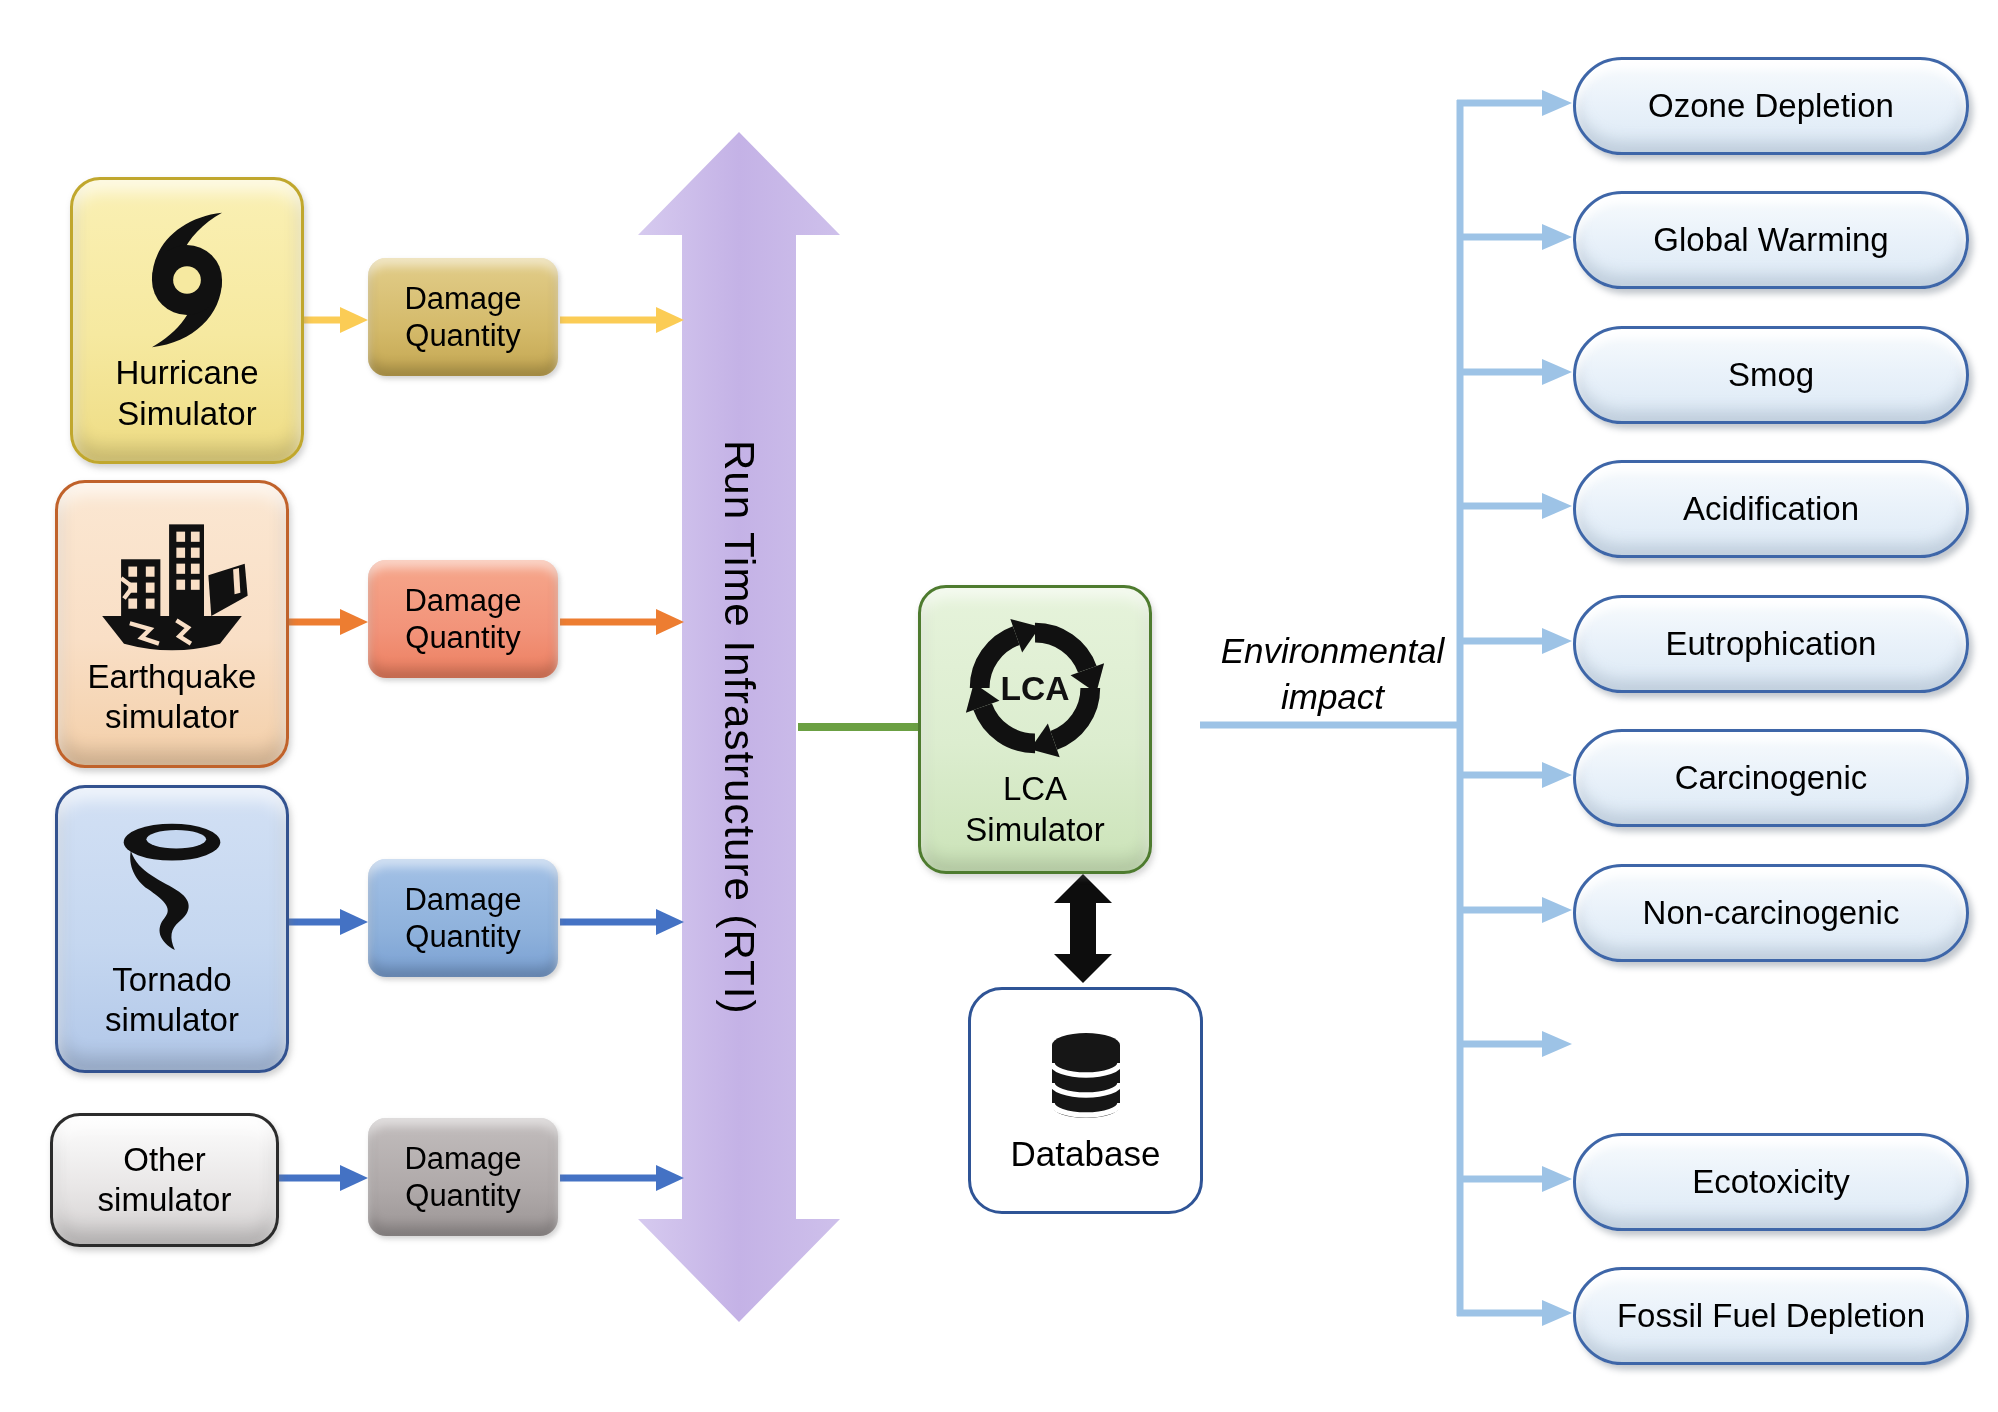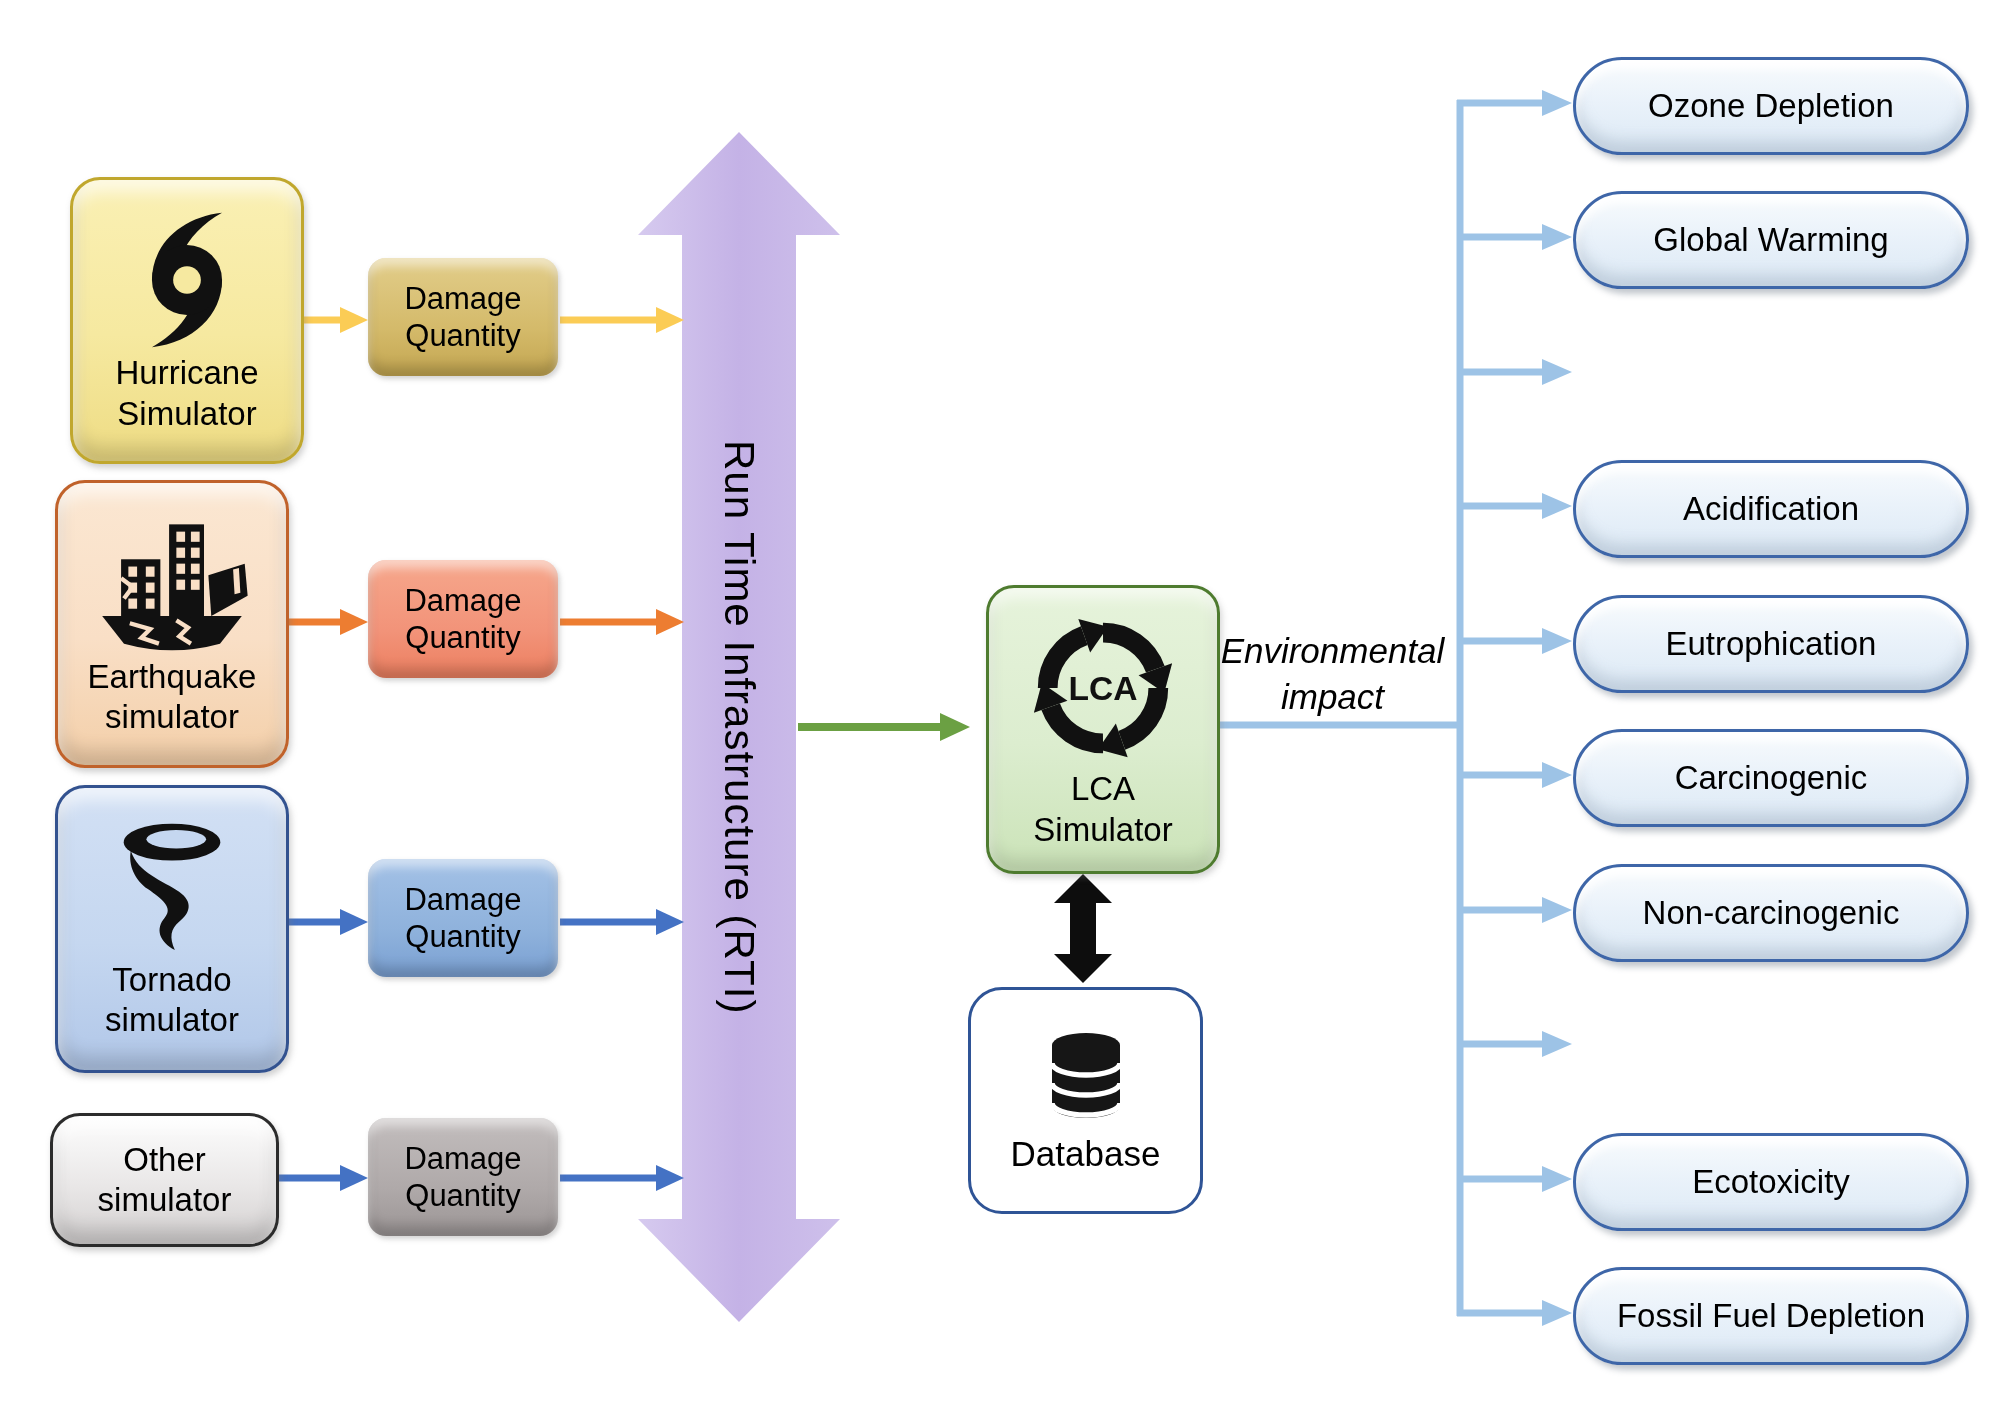--- a/index.html
+++ b/index.html
@@ -30,21 +30,21 @@
   .dq2{top:560px;background:linear-gradient(180deg,#F6A78C 0%,#F29379 60%,#EC7F60 100%);}
   .dq3{top:859px;background:linear-gradient(180deg,#A3C1E6 0%,#8FB2DC 60%,#7AA0D2 100%);}
   .dq4{top:1118px;background:linear-gradient(180deg,#C2BDBD 0%,#AFA9A9 60%,#9B9595 100%);}
   
   .rti-text{
     left:682px;top:235px;width:114px;height:984px;display:flex;align-items:center;justify-content:center;
     writing-mode:vertical-rl;font-size:42px;letter-spacing:1px;white-space:nowrap;
   }
   
   .box-lca{
-    left:986px;top:585px;width:228px;height:283px;border-radius:28px;
+    left:918px;top:585px;width:228px;height:283px;border-radius:28px;
     background:linear-gradient(180deg,#E6F3DB 0%,#DCEDCF 55%,#CBE3B8 100%);border:3.5px solid #4E7B2F;
     display:flex;flex-direction:column;align-items:center;justify-content:center;
     box-shadow:inset 0 10px 14px rgba(255,255,255,.6), inset 0 -12px 16px rgba(0,0,0,.12), 2px 4px 6px rgba(120,120,120,.3);
   }
   .lca-label{font-size:33px;line-height:1.22;white-space:pre-line;text-align:center;margin-top:2px;}
   
   .box-db{
     left:968px;top:987px;width:229px;height:221px;border-radius:34px;background:#fff;
     border:3.5px solid #2F5496;display:flex;flex-direction:column;align-items:center;justify-content:center;
   }
@@ -276,20 +276,21 @@
       <path d="M16 17 H84 V78 A34 12 0 0 1 16 78 Z" fill="#161616"></path>
       <path d="M16 35 A34 12 0 0 0 84 35" fill="none" stroke="#fff" stroke-width="5.5"></path>
       <path d="M16 55 A34 12 0 0 0 84 55" fill="none" stroke="#fff" stroke-width="5.5"></path>
       <path d="M16 75 A34 12 0 0 0 84 75" fill="none" stroke="#fff" stroke-width="5.5"></path>
     </svg>
     <div class="db-label">Database</div>
   </div>
 
   <div class="pill" style="top:57px">Ozone Depletion</div>
   <div class="pill" style="top:191px">Global Warming</div>
+  <div class="pill" style="top:326px">Smog</div>
   <div class="pill" style="top:460px">Acidification</div>
   <div class="pill" style="top:595px">Eutrophication</div>
   <div class="pill" style="top:729px">Carcinogenic</div>
   <div class="pill" style="top:864px">Non-carcinogenic</div>
   <div class="pill" style="top:1133px">Ecotoxicity</div>
   <div class="pill" style="top:1267px">Fossil Fuel Depletion</div>
 
 </div>
 
 </body></html>

